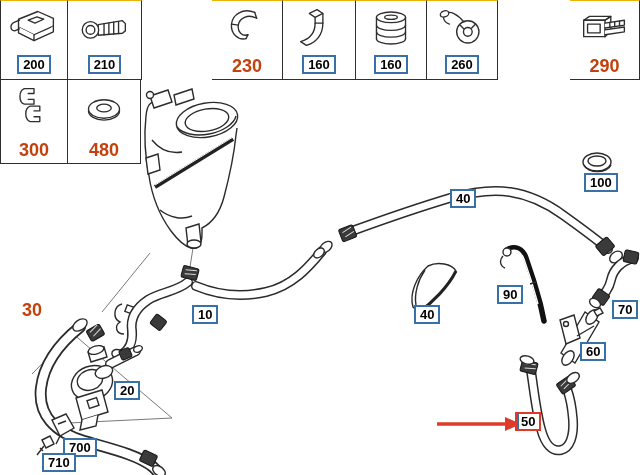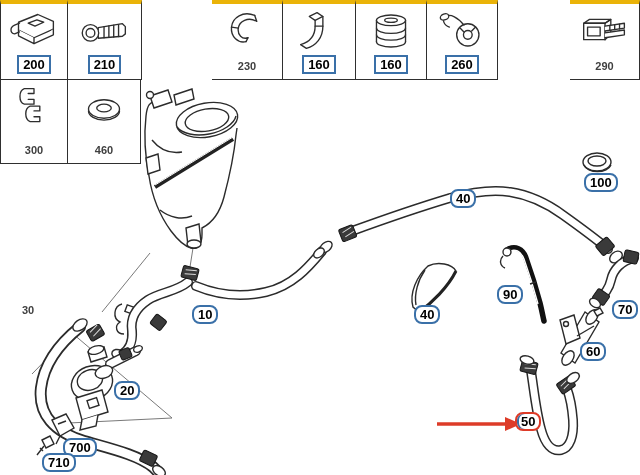--- a/index.html
+++ b/index.html
@@ -6,35 +6,35 @@
   .screen {
     position:relative; width:640px; height:475px; background:#ffffff;
     font-family:"Liberation Sans", sans-serif; overflow:hidden;
   }
   .cell {
     position:absolute; box-sizing:border-box;
     border-right:1px solid #2f2f2f; border-bottom:1px solid #2f2f2f;
     display:flex; flex-direction:column; align-items:center; justify-content:space-between;
     padding:4px 1px 5px 1px; background:#fff;
   }
-  .cell.row1 { border-top:4px solid #eab308;align-items:center; }
+  .cell.row1 { border-top:1px solid #eab308;align-items:center; }
   .cell.first { border-left:1px solid #2f2f2f; }
   .part-icon { flex:0 0 auto; }
   .part-icon svg { display:block; }
   .num-box {
     display:inline-block; border:2px solid #3a70a8; background:#fff;
     font-size:13px; font-weight:bold; color:#000; line-height:15px;
     padding:0 4px; white-space:nowrap;
   }
   .num-box.highlight {
     border-color:#dd3b28;
     box-shadow: inset 2px 0 0 #3a70a8;
   }
-  .num-plain { font-size:11px; font-weight:bold; color:#404040; line-height:16px; white-space:nowrap; }
-  .diagram-label { position:absolute; z-index:5;border-radius:8px; }
+  .num-plain { font-size:18px; font-weight:bold; color:#c2410c; line-height:16px; white-space:nowrap; }
+  .diagram-label { position:absolute; z-index:5; }
   svg.artwork { position:absolute; left:0; top:0; z-index:1; }
   .ho  { fill:none; stroke:#2b2b2b; stroke-width:10;  stroke-linecap:round; }
   .hi  { fill:none; stroke:#ffffff; stroke-width:7;   stroke-linecap:round; }
   .ho2 { fill:none; stroke:#2b2b2b; stroke-width:12;  stroke-linecap:round; }
   .hi2 { fill:none; stroke:#ffffff; stroke-width:8.5; stroke-linecap:round; }
   .ln  { fill:none; stroke:#2b2b2b; stroke-width:1.4; }
   .fw  { fill:#ffffff; stroke:#2b2b2b; stroke-width:1.4; }
   .clampr { fill:#3a3a3a; stroke:#161616; stroke-width:1; }
   .ctick  { stroke:#dcdcdc; stroke-width:1; fill:none; }
   .thin   { stroke:#6a6a6a; stroke-width:0.9; fill:none; }
@@ -163,21 +163,21 @@
   <div class="cell" style="left:68px;top:80px;width:73px;height:84px">
     <span class="part-icon">
       <svg width="62" height="50" viewBox="0 0 64 50">
           <g class="icon-g">
         <ellipse cx="32" cy="25" rx="16" ry="9.5" fill="#fff"></ellipse>
         <ellipse cx="32" cy="24" rx="7.5" ry="4"></ellipse>
         <path d="M16 27 A16 9.5 0 0 0 48 27"></path>
       </g>
         </svg>
     </span>
-    <span class="num-plain">460</span>
+    <span class="num-plain">480</span>
   </div>
 
   <svg class="artwork" width="640" height="475" viewBox="0 0 640 475">
 
     <g>
       <path class="thin" d="M150 253 L102 312"></path>
       <path class="thin" d="M193 248 L190 267"></path>
       <path class="thin" d="M72 333 L32 374"></path>
       <path class="thin" d="M72 333 L172 418"></path>
       <path class="thin" d="M48 424 L172 418"></path>

